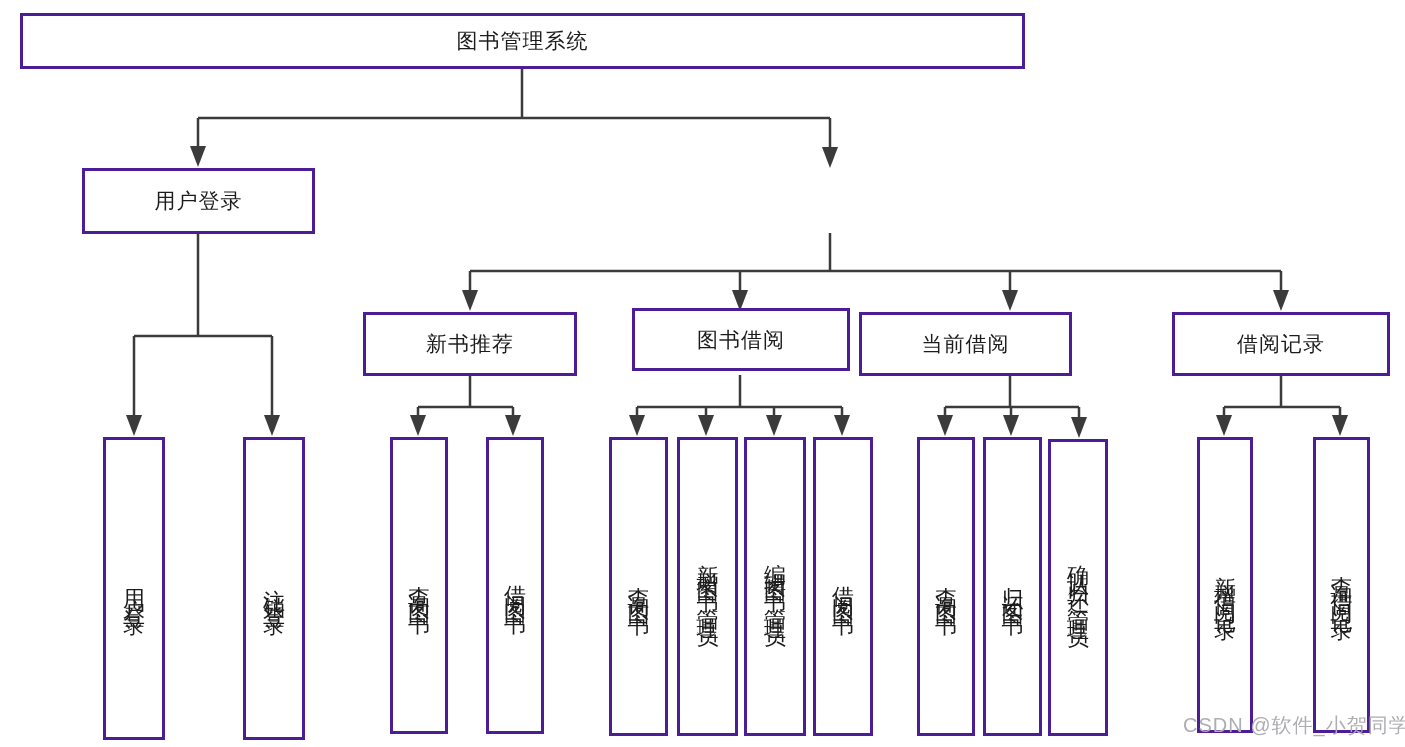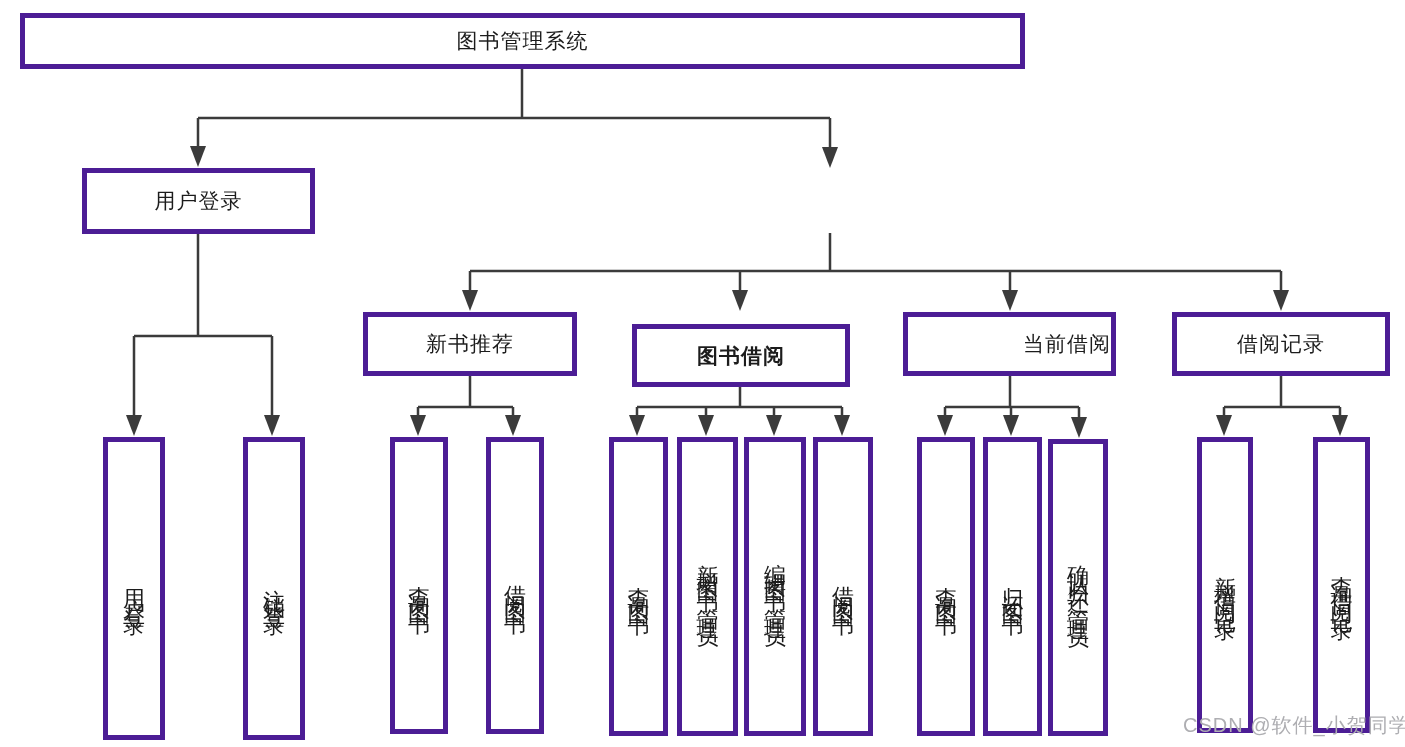--- a/index.html
+++ b/index.html
@@ -14,43 +14,43 @@
   #connectors {
     position: absolute;
     left: 0; top: 0;
     width: 1405px; height: 747px;
     z-index: 1;
   }
   .node {
     position: absolute;
     box-sizing: border-box;
     background: #ffffff;
-    border: 5px solid #4c1d95;
+    border: 3px solid #4c1d95;
     display: flex;
     align-items: center;
     justify-content: center;
     color: #1c1c1c;
     z-index: 2;
   }
   .hnode { font-size: 21px; letter-spacing: 1px; }
   .vnode { font-size: 22px; }
   .vnode .vtext {
     writing-mode: vertical-lr;
     text-orientation: mixed;
     letter-spacing: 9px;
     line-height: 1;
     white-space: nowrap;
   }
   
   .n-root   { left: 20px;   top: 13px;  width: 1005px; height: 56px; }
   .n-login  { left: 82px;   top: 168px; width: 233px;  height: 66px; }
   .n-mgmt   { left: 712px;  top: 169px; width: 235px;  height: 64px; }
   .n-newrec { left: 363px;  top: 312px; width: 214px;  height: 64px; }
-  .n-borrow { left: 632px;  top: 324px; width: 218px;  height: 63px; font-weight: bold; }
-  .n-curr   { left: 903px;  top: 312px; width: 213px;  height: 64px; justify-content: flex-end; }
+  .n-borrow { left: 632px;  top: 308px; width: 218px;  height: 63px; }
+  .n-curr   { left: 859px;  top: 312px; width: 213px;  height: 64px; }
   .n-record { left: 1172px; top: 312px; width: 218px;  height: 64px; }
   
   .n-l1a { left: 103px;  top: 437px; width: 62px; height: 303px; }
   .n-l1b { left: 243px;  top: 437px; width: 62px; height: 303px; }
   .n-l2a { left: 390px;  top: 437px; width: 58px; height: 297px; }
   .n-l2b { left: 486px;  top: 437px; width: 58px; height: 297px; }
   .n-l3a { left: 609px;  top: 437px; width: 59px; height: 299px; }
   .n-l3b { left: 677px;  top: 437px; width: 61px; height: 299px; }
   .n-l3c { left: 744px;  top: 437px; width: 62px; height: 299px; }
   .n-l3d { left: 813px;  top: 437px; width: 60px; height: 299px; }

